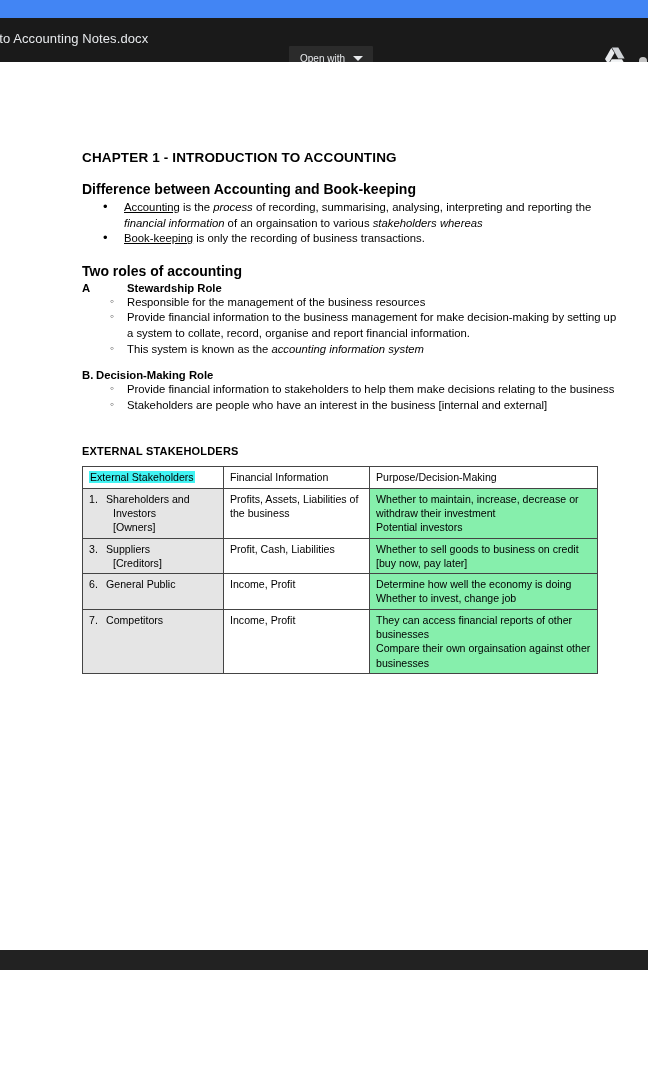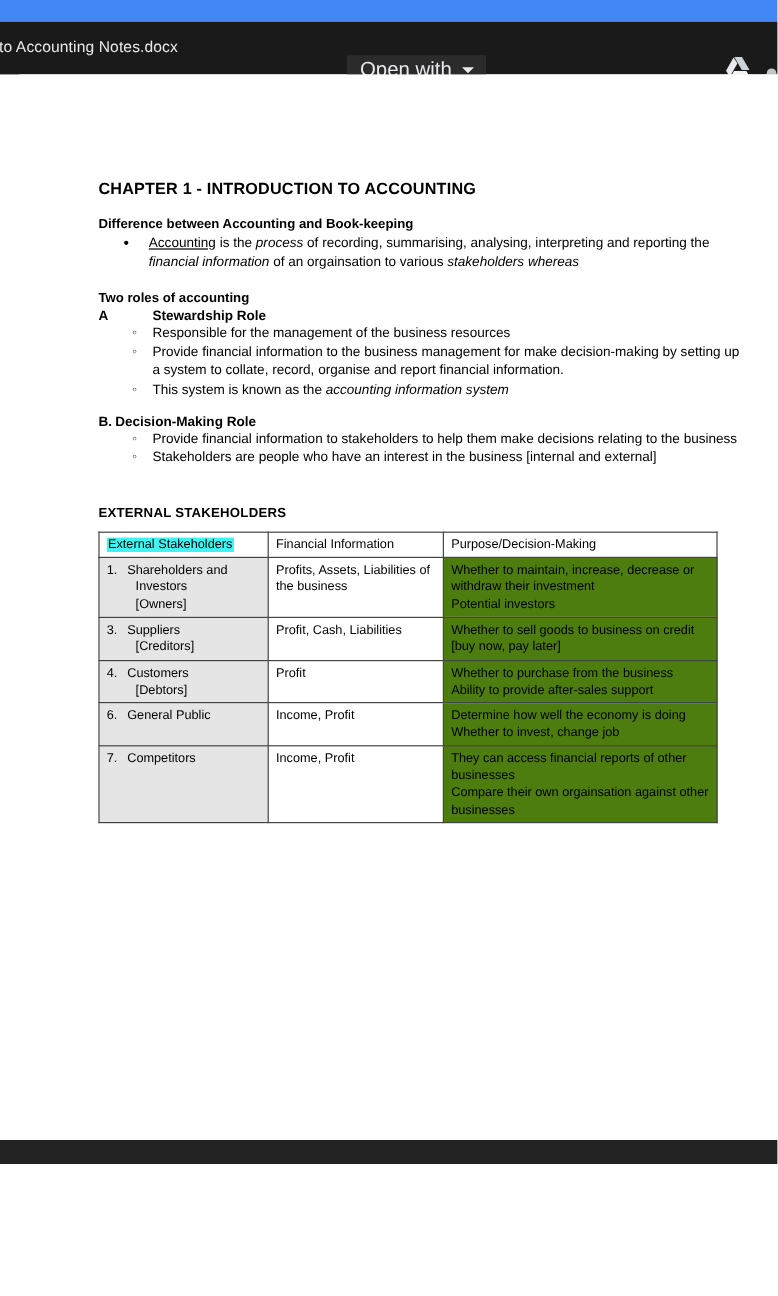--- a/index.html
+++ b/index.html
@@ -41,21 +41,21 @@
     letter-spacing: .1px;
   }
   .open-with-btn {
     position: absolute;
     left: 289px;
     top: 28px;
     height: 24px;
     padding: 0 10px 0 11px;
     background: #2b2b2b;
     color: #e8eaed;
-    font-size: 17px;
+    font-size: 10px;
     display: flex;
     align-items: center;
     gap: 8px;
     border-radius: 1px;
     cursor: pointer;
   }
   .caret {
     width: 0; height: 0;
     border-left: 5px solid transparent;
     border-right: 5px solid transparent;
@@ -120,21 +120,21 @@
     color: #000;
   }
 
   h1.chapter {
     font-size: 13.5px;
     font-weight: bold;
     margin: 0 0 16px 0;
     letter-spacing: .15px;
   }
   .sec-head {
-    font-size: 11px;
+    font-size: 14px;
     font-weight: bold;
     margin: 0 0 3px 0;
   }
   .sec-head.spaced { margin-top: 16px; }
 
   ul.bullets, ul.circles {
     margin: 0;
     padding: 0;
     list-style: none;
   }
@@ -226,21 +226,21 @@
   }
   td.stake .num {
     display: inline-block;
     width: 17px;
   }
   td.stake .sub {
     display: block;
     padding-left: 24px;
   }
   td.fin { background: #ffffff; margin-left: 15px; }
-  td.pur { background: #4d7c0f; }
+  td.pur { background: #86efac; }
 
   b { font-weight: normal; }
   i { font-style: italic; }
   u { }
 </style>
 </head>
 <body>
 
 <div class="blue-bar"></div>
 
@@ -265,20 +265,21 @@
 <div class="vscroll-thumb"></div>
 
 <div class="page">
   <div class="content">
 
     <h1 class="chapter">CHAPTER 1  -  INTRODUCTION TO ACCOUNTING</h1>
 
     <div class="sec-head">Difference between Accounting and Book-keeping</div>
     <ul class="bullets">
       <li><u>Accounting</u> is the <b><i>process</i></b> of recording, summarising, analysing, interpreting and reporting the <b><i>financial information</i></b> of an orgainsation to various <b><i>stakeholders</i></b> <i>whereas</i></li>
+      <li><u>Book-keeping</u> is <b>only</b> the recording of business transactions.</li>
     </ul>
 
     <div class="sec-head spaced">Two roles of accounting</div>
 
     <div class="role-line">
       <span class="letter">A</span>
       <span class="txt">Stewardship Role</span>
     </div>
     <ul class="circles">
       <li>Responsible for the management of the business resources</li>
@@ -331,28 +332,20 @@
 
         <tr>
           <td class="stake">
             <span class="num">3.</span><span>Suppliers</span>
             <span class="sub">[Creditors]</span>
           </td>
           <td class="fin">Profit, Cash, Liabilities</td>
           <td class="pur">Whether to sell goods to business <b>on credit</b> [buy now, pay later]</td>
         </tr>
 
-        <tr>
-          <td class="stake">
-            <span class="num">4.</span><span>Customers</span>
-            <span class="sub">[Debtors]</span>
-          </td>
-          <td class="fin">Profit</td>
-          <td class="pur">Whether to <b>purchase</b> from the business<br>Ability to provide after-sales support</td>
-        </tr>
 
 
         <tr>
           <td class="stake">
             <span class="num">6.</span><span>General Public</span>
           </td>
           <td class="fin">Income, Profit</td>
           <td class="pur">Determine how well the economy is doing<br>Whether to <b>invest, change job</b></td>
         </tr>
 

